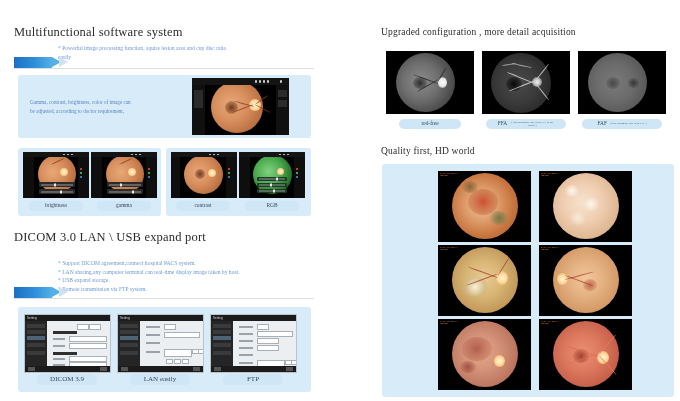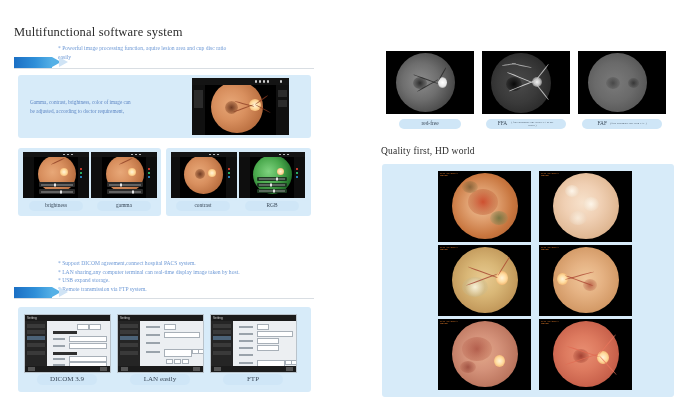--- a/index.html
+++ b/index.html
@@ -267,20 +267,21 @@
           <i></i>
           <b style="left:17px;"></b>
         </div>
     </div>
 
     <div class="pill" style="position:absolute;left:29px;top:201px;width:54px;height:10px;">brightness</div>
     <div class="pill" style="position:absolute;left:97px;top:201px;width:54px;height:10px;">gamma</div>
     <div class="pill" style="position:absolute;left:176px;top:201px;width:54px;height:10px;">contrast</div>
     <div class="pill" style="position:absolute;left:245px;top:201px;width:54px;height:10px;">RGB</div>
 
+    <div class="sec-title" style="position:absolute;left:14px;top:230px;">DICOM 3.0 LAN \ USB expand port</div>
 
     <div class="bullet-block" style="position:absolute;left:58px;top:259px;width:280px;">
       <div class="b">* Support DICOM agreement,connect hospital PACS system.</div>
       <div class="b">* LAN sharing,any computer terminal can real-time display image taken by host.</div>
       <div class="b">* USB expand storage.</div>
       <div class="b">* Remote transmission via FTP system.</div>
     </div>
 
     <div class="arrow" style="left:14px;top:287px;width:56px;">
       <div class="body"></div>
@@ -385,20 +386,21 @@
       </div>
     </div>
 
     <div class="pill" style="position:absolute;left:37px;top:374px;width:60px;height:11px;font-size:7px;">DICOM 3.9</div>
     <div class="pill" style="position:absolute;left:130px;top:374px;width:60px;height:11px;font-size:7px;">LAN easily</div>
     <div class="pill" style="position:absolute;left:223px;top:374px;width:60px;height:11px;font-size:7px;">FTP</div>
   </div>
 
   <div class="col-right">
 
+    <div class="sec-title" style="position:absolute;left:9px;top:27px;font-size:9.5px;">Upgraded configuration , more detail acquisition</div>
 
     <div class="shot" style="left:14px;top:51px;width:88px;height:63px;">
       <div class="frame"></div>
       <div class="fundus gray" style="left:10px;top:2px;width:59px;height:59px;"></div>
       <div class="disc" style="left:52px;top:26px;width:9px;height:11px;background:radial-gradient(circle,#ffffff 0%,#e8e8e8 55%,rgba(200,200,200,0) 100%);"></div>
       <div class="macula" style="left:27px;top:26px;width:14px;height:12px;background:radial-gradient(circle,rgba(20,20,20,.8) 0%,rgba(40,40,40,.35) 65%,rgba(60,60,60,0) 100%);"></div>
       <div class="vessel" style="left:52px;top:28px;width:24px;height:1.1px;background:#1f1f1f;transform:rotate(150deg);"></div>
       <div class="vessel" style="left:52px;top:32px;width:26px;height:1.1px;background:#1f1f1f;transform:rotate(200deg);"></div>
       <div class="vessel" style="left:52px;top:30px;width:16px;height:1px;background:#1f1f1f;transform:rotate(-60deg);"></div>
     </div>

